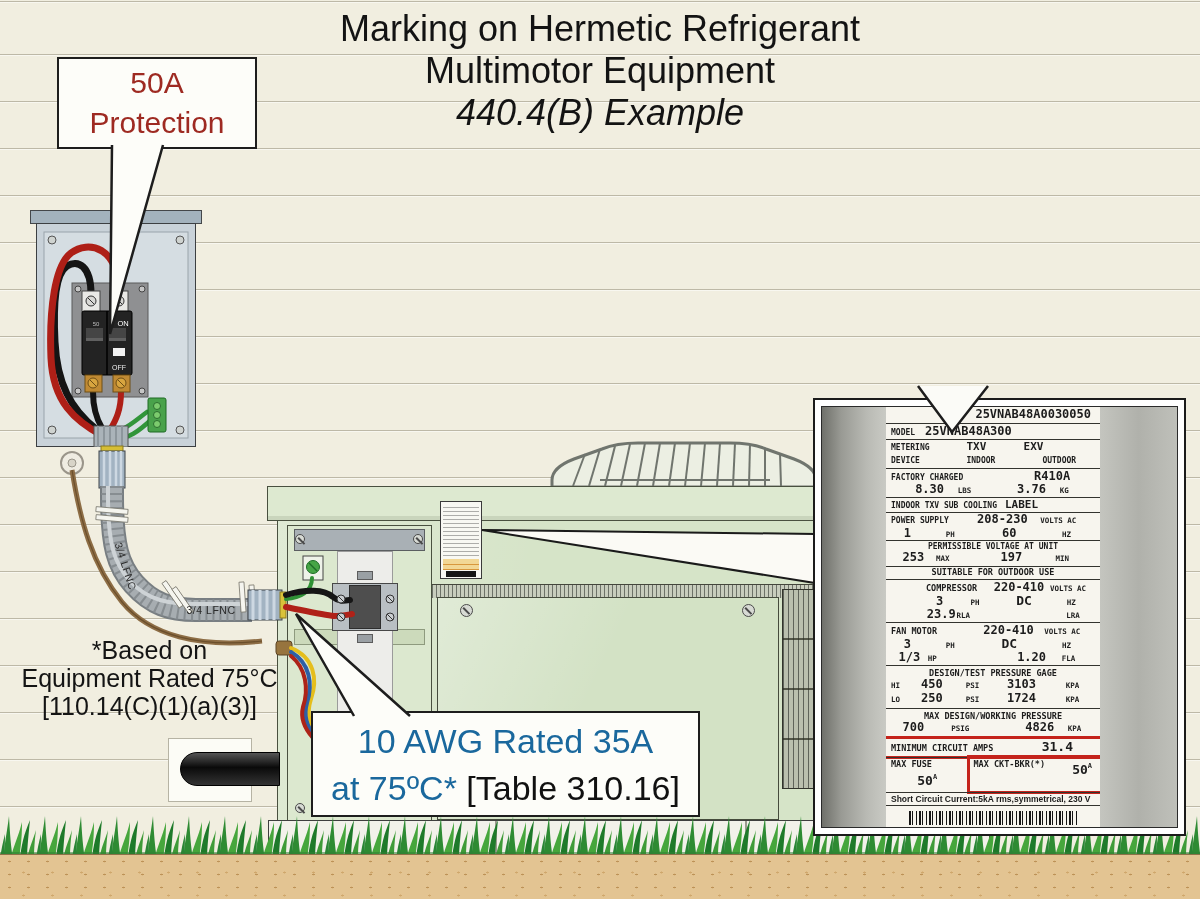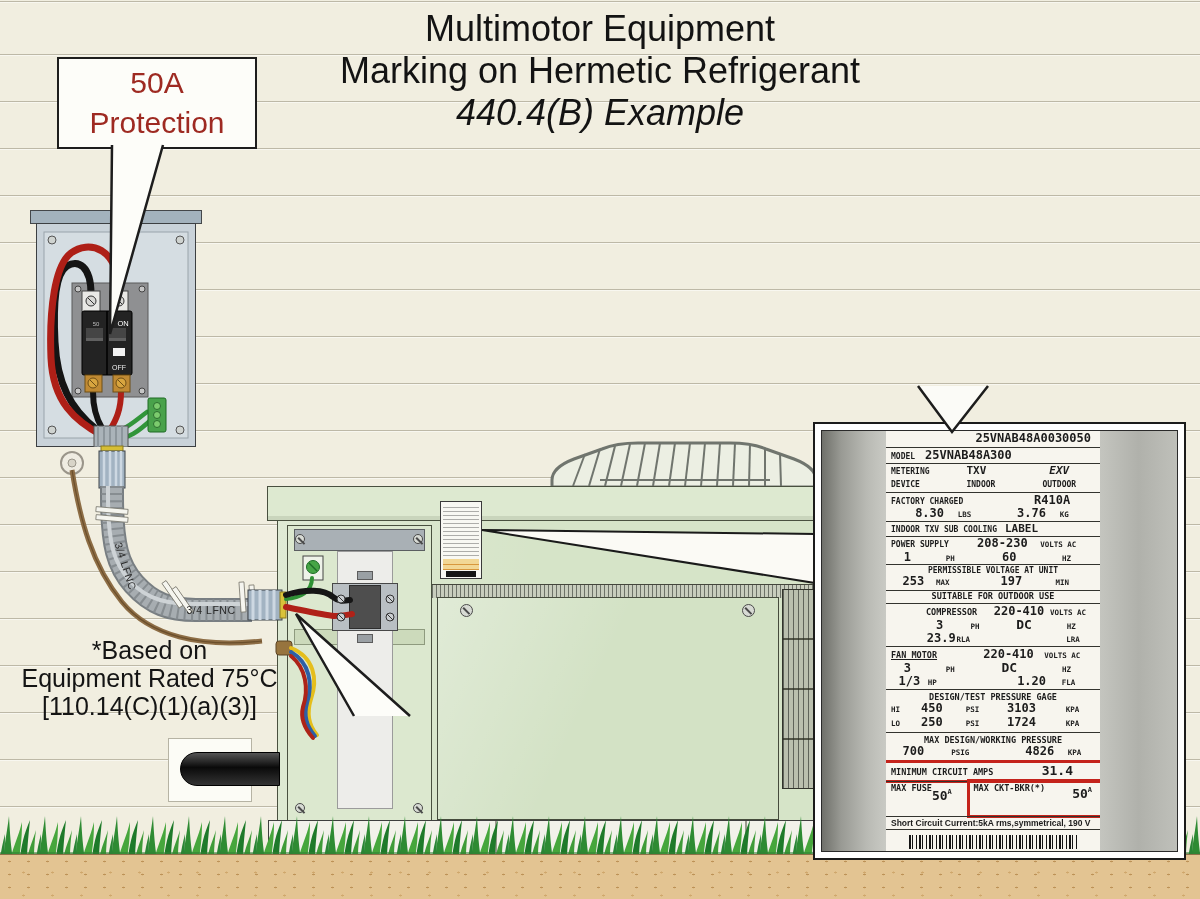--- a/index.html
+++ b/index.html
@@ -92,53 +92,53 @@
     background:repeating-linear-gradient(180deg,#f2d795 0 4.5px,#d8973d 4.5px 5.5px);}
   .st-bar{position:absolute;left:5px;top:69px;width:30px;height:6px;background:#161616;}
 
   
   #svg-low{position:absolute;left:0;top:0;z-index:3;}
   #svg-mid{position:absolute;left:0;top:0;z-index:6;}
   #svg-wedge{position:absolute;left:0;top:0;z-index:8;}
   #svg-tails{position:absolute;left:0;top:0;z-index:12;pointer-events:none;}
 
   
-  .photo{position:absolute;left:813px;top:422px;width:373px;height:438px;z-index:9;
+  .photo{position:absolute;left:813px;top:398px;width:373px;height:438px;z-index:9;
     background:#fff;border:2px solid #1b1b1b;padding:6px;}
   .photo-in{width:100%;height:100%;border:1px solid #2a2a2a;display:flex;overflow:hidden;background:#b7b8b2;}
   .ph-strip-l{flex:0 0 64px;background:linear-gradient(90deg,#6f706a 0%,#999a94 30%,#b9bab4 70%,#c9cac4 100%);}
   .ph-strip-r{flex:0 0 77px;background:linear-gradient(90deg,#c4c5bf,#b0b1ab 50%,#bfc0ba);}
   .np-label{flex:1 1 auto;background:#f7f5ee;display:flex;flex-direction:column;color:#1c1c1c;overflow:hidden;}
   .npr{position:relative;border-top:1px solid #33332e;padding:1px 5px;display:flex;flex-direction:column;justify-content:center;}
   .npr.nf{border-top:none;}
   .npl{display:flex;align-items:baseline;}
   .lab{font:700 8px/1.1 "DejaVu Sans Mono",monospace;}
   .lab9{font:700 8.5px/1.1 "DejaVu Sans Mono",monospace;}
   .val{font:700 11px/1.1 "DejaVu Sans Mono",monospace;}
   .v12{font-size:12px;}
   .v13{font-size:13px;}
   .un{font:700 7.5px/1.1 "DejaVu Sans Mono",monospace;}
   .np-sup{font:700 7px "DejaVu Sans Mono",monospace;vertical-align:super;}
   .redbox::after{content:"";position:absolute;left:-5px;right:-5px;top:-2px;bottom:-2px;
     border:3px solid #c4231b;pointer-events:none;}
   .np-scc{font-family:"Liberation Sans",sans-serif;font-size:8.5px;font-weight:700;white-space:nowrap;}
   .np-barcode{height:14px;margin:2px auto 0;width:82%;
     background:repeating-linear-gradient(90deg,#141414 0 2px,transparent 2px 3px,#141414 3px 4px,transparent 4px 7px,#141414 7px 8px,transparent 8px 10px);}
-  .fuse-l{flex:0 0 39%;border-right:1px solid #33332e;display:flex;padding-top:2px;}
+  .fuse-l{flex:0 0 39%;border-right:1px solid #33332e;display:flex;flex-direction:column;padding-top:2px;}
   .fuse-r{position:relative;flex:1;display:flex;align-items:flex-start;padding:2px 2px 0 4px;}
   .fuse-r::after{content:"";position:absolute;left:-2px;right:-3px;top:-3px;bottom:-2px;border:3px solid #c4231b;}
 </style>
 </head>
 <body>
 
 <div id="stage">
 
   <div class="title-block">
+    <div>Marking on Hermetic Refrigerant</div>
     <div>Multimotor Equipment</div>
-    <div>Marking on Hermetic Refrigerant</div>
     <div class="it">440.4(B) Example</div>
   </div>
 
   <div class="disc">
     <div class="disc-cap"></div>
     <div class="disc-body"></div>
     <svg class="disc-svg" width="172" height="237" viewBox="0 0 172 237">
       <rect x="14" y="22" width="144" height="206" fill="#d5dde2" stroke="#9aa4ab"></rect>
       <g stroke="#555" fill="#cfd3d0">
         <circle cx="22" cy="30" r="4"></circle>
@@ -346,21 +346,21 @@
           <div class="npl" style="gap:10px;">
             <span class="lab">MODEL</span>
             <span class="val v12">25VNAB48A300</span>
           </div>
         </div>
 
         <div class="npr" style="height:15px;">
           <div class="npl">
             <span class="lab" style="width:37%;">METERING</span>
             <span class="val" style="width:28%;">TXV</span>
-            <span class="val" style="width:35%;text-align:center;font-style:italic;">EXV</span>
+            <span class="val" style="width:35%;">EXV</span>
           </div>
         </div>
 
         <div class="npr nf" style="height:14px;">
           <div class="npl">
             <span class="lab" style="width:37%;">DEVICE</span>
             <span class="lab" style="width:28%;">INDOOR</span>
             <span class="lab" style="width:35%;text-align:center;">OUTDOOR</span>
           </div>
         </div>
@@ -432,21 +432,21 @@
           <div class="npl">
             <span class="val v12" style="width:18%;text-align:center;">23.9</span>
             <span class="un" style="width:22%;">RLA</span>
             <span style="width:36%;"></span>
             <span class="un" style="width:22%;text-align:center;">LRA</span>
           </div>
         </div>
 
         <div class="npr" style="height:43px;">
           <div class="npl">
-            <span class="lab9" style="width:40%;text-decoration:underline;">FAN MOTOR</span>
+            <span class="lab9" style="width:40%;">FAN MOTOR</span>
             <span class="val v12" style="width:30%;text-align:right;">220-410</span>
             <span class="un" style="width:28%;text-align:center;">VOLTS AC</span>
           </div>
           <div class="npl">
             <span class="val v12" style="width:16%;text-align:center;">3</span>
             <span class="un" style="width:26%;text-align:center;">PH</span>
             <span class="val v13" style="width:32%;text-align:center;">DC</span>
             <span class="un" style="width:24%;text-align:center;">HZ</span>
           </div>
           <div class="npl">
@@ -506,39 +506,45 @@
           <div class="fuse-r">
             <span class="lab9">MAX CKT-BKR(*)</span>
             <span style="margin-left:auto;padding-right:6px;">
               <span class="val v13">50</span><sup class="np-sup">A</sup>
             </span>
           </div>
         </div>
 
         <div class="npr" style="height:13px;">
           <div class="npl">
-            <span class="np-scc">Short Circuit Current:5kA rms,symmetrical, 190 V</span>
+            <span class="np-scc">Short Circuit Current:5kA rms,symmetrical, 230 V</span>
           </div>
         </div>
 
         <div class="npr" style="height:22px;">
           <div class="np-barcode"></div>
         </div>
 
       </div>
       <div class="ph-strip-r"></div>
     </div>
   </div>
 
   <div class="co co-protection">
     <div>50A</div>
     <div>Protection</div>
   </div>
 
 
+  <div class="co co-awg">
+    <div>10 AWG Rated 35A</div>
+    <div>
+      <span>at 75ºC*</span><span class="blk"> [Table 310.16]</span>
+    </div>
+  </div>
 
   <div class="co-based">
     <div>*Based on</div>
     <div>Equipment Rated 75°C</div>
     <div>[110.14(C)(1)(a)(3)]</div>
   </div>
 
   <svg id="svg-tails" width="1200" height="899">
     <path d="M112,145 L110,334 L163,145" fill="#fdfdf9" stroke="#1d1d1d" stroke-width="2.5"></path>
     <path d="M918,386 L952,432 L988,386" fill="#fbfbf7" stroke="#1d1d1d" stroke-width="2.5"></path>

